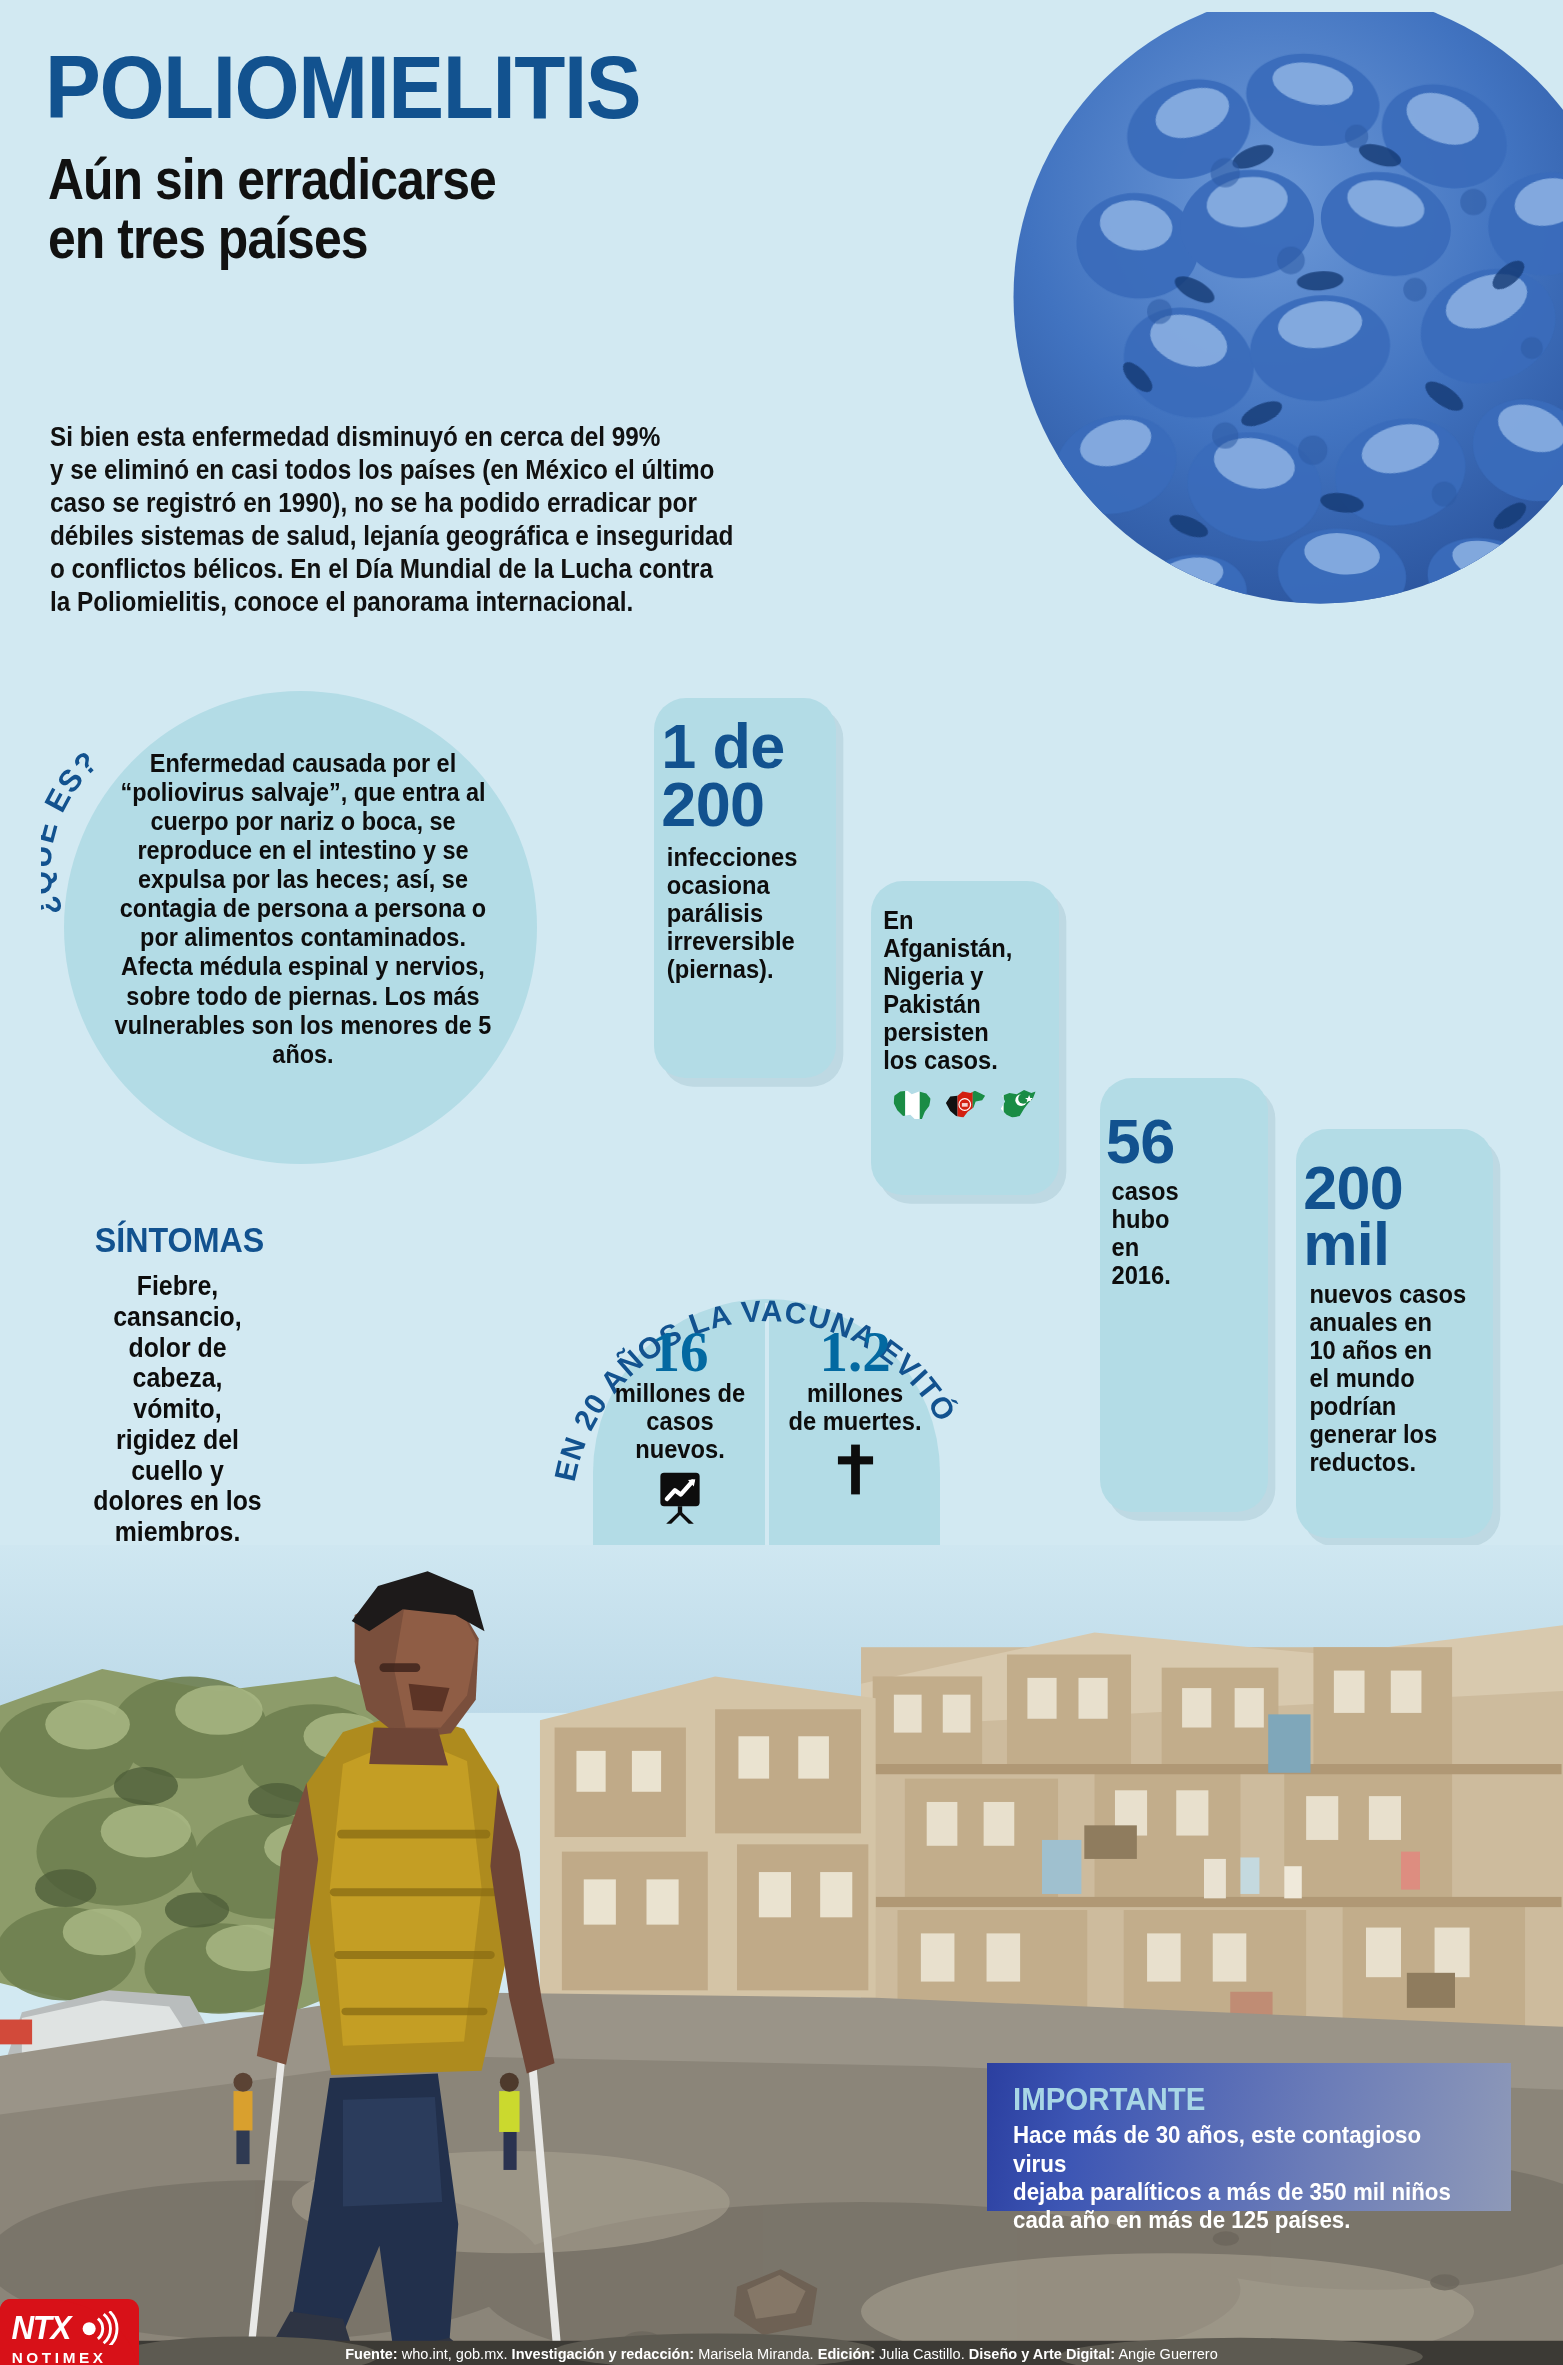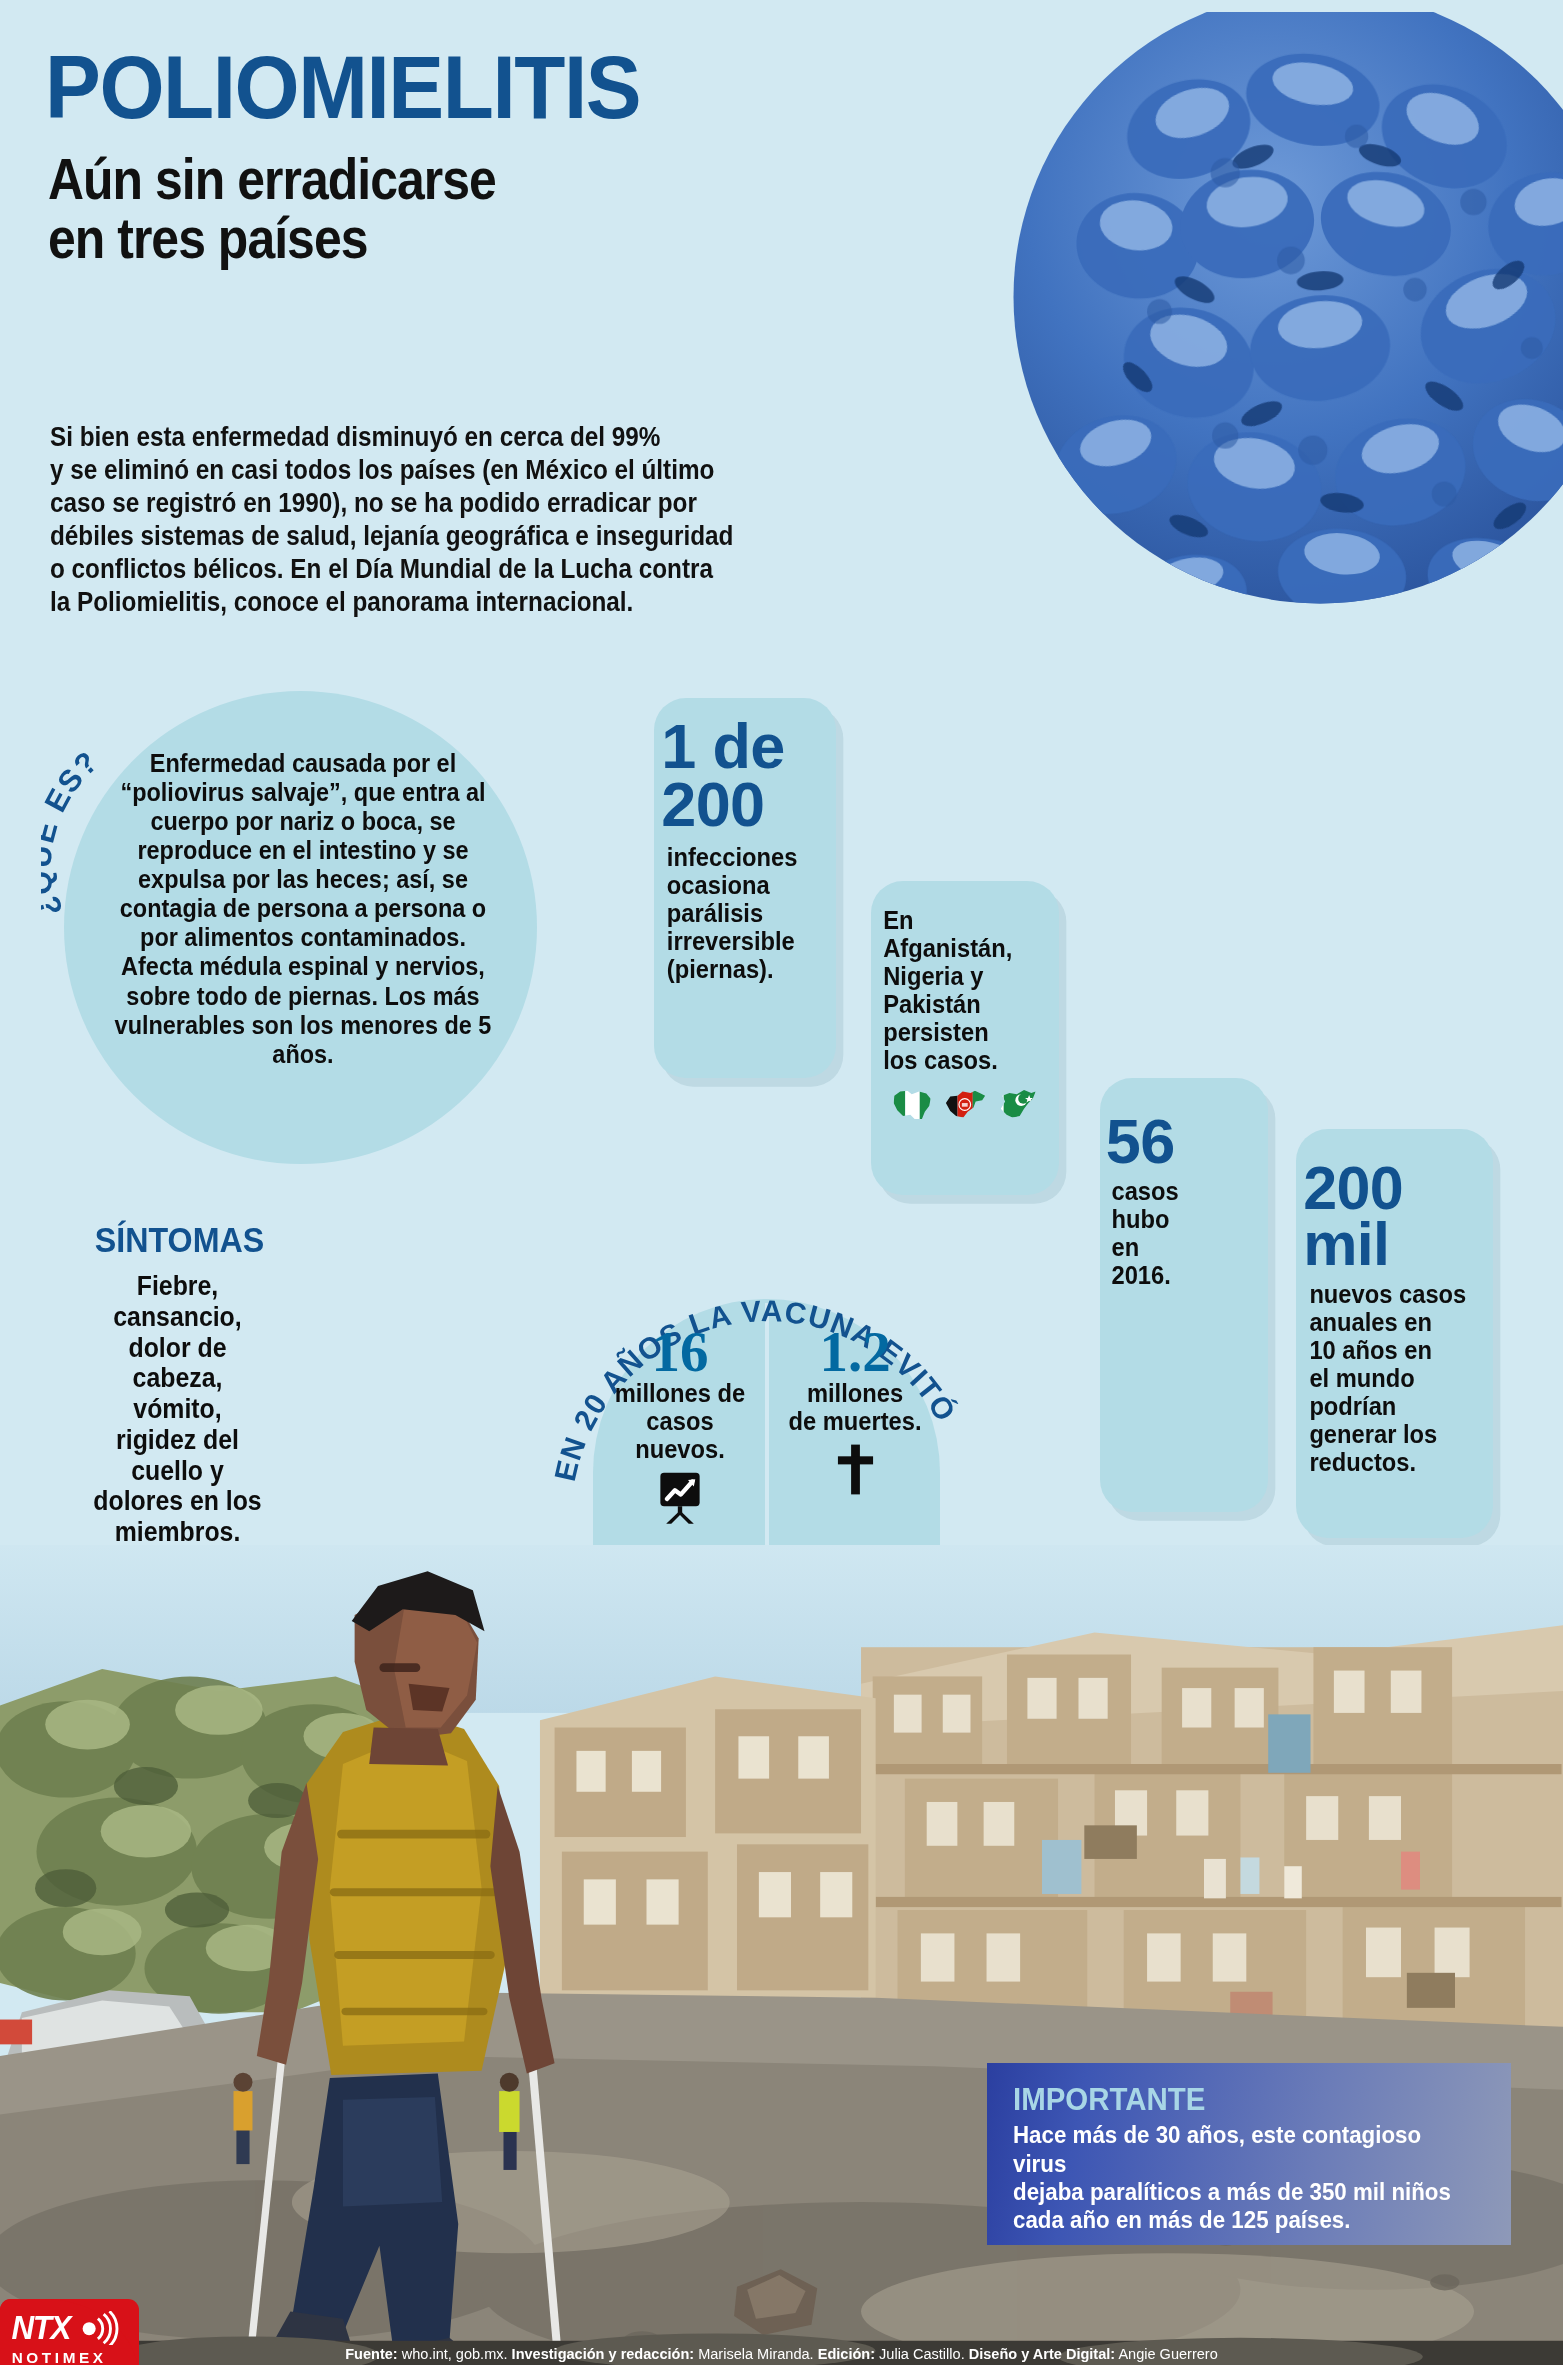--- a/index.html
+++ b/index.html
@@ -138,21 +138,21 @@
     white-space:pre-line;transform:scaleX(0.93);
   }
   .vac-icon{margin-top:7.3px;height:54px;display:flex;align-items:center;justify-content:center;}
 
   
   #photo{position:absolute;left:0;top:1533px;width:1563px;height:833px;overflow:hidden;}
   #photo svg{display:block;}
 
   
   #importante{
-    position:absolute;left:987px;top:2051px;width:524px;height:182px;
+    position:absolute;left:987px;top:2051px;width:524px;height:148px;
     background:linear-gradient(100deg,#2b3fa0 0%,#3d56b4 18%,#6b7cb8 62%,#8e99b8 100%);
     padding:20.4px 25px 0 26px;box-sizing:border-box;
   }
   #importante .h{
     font-size:32px;font-weight:bold;color:#a8d6e6;letter-spacing:0px;line-height:1;
     transform:scaleX(0.92);transform-origin:left top;
   }
   #importante .b{
     margin-top:5.8px;font-size:24px;line-height:1.18;font-weight:bold;color:#fff;
     white-space:pre-line;transform:scaleX(0.93);transform-origin:left top;

